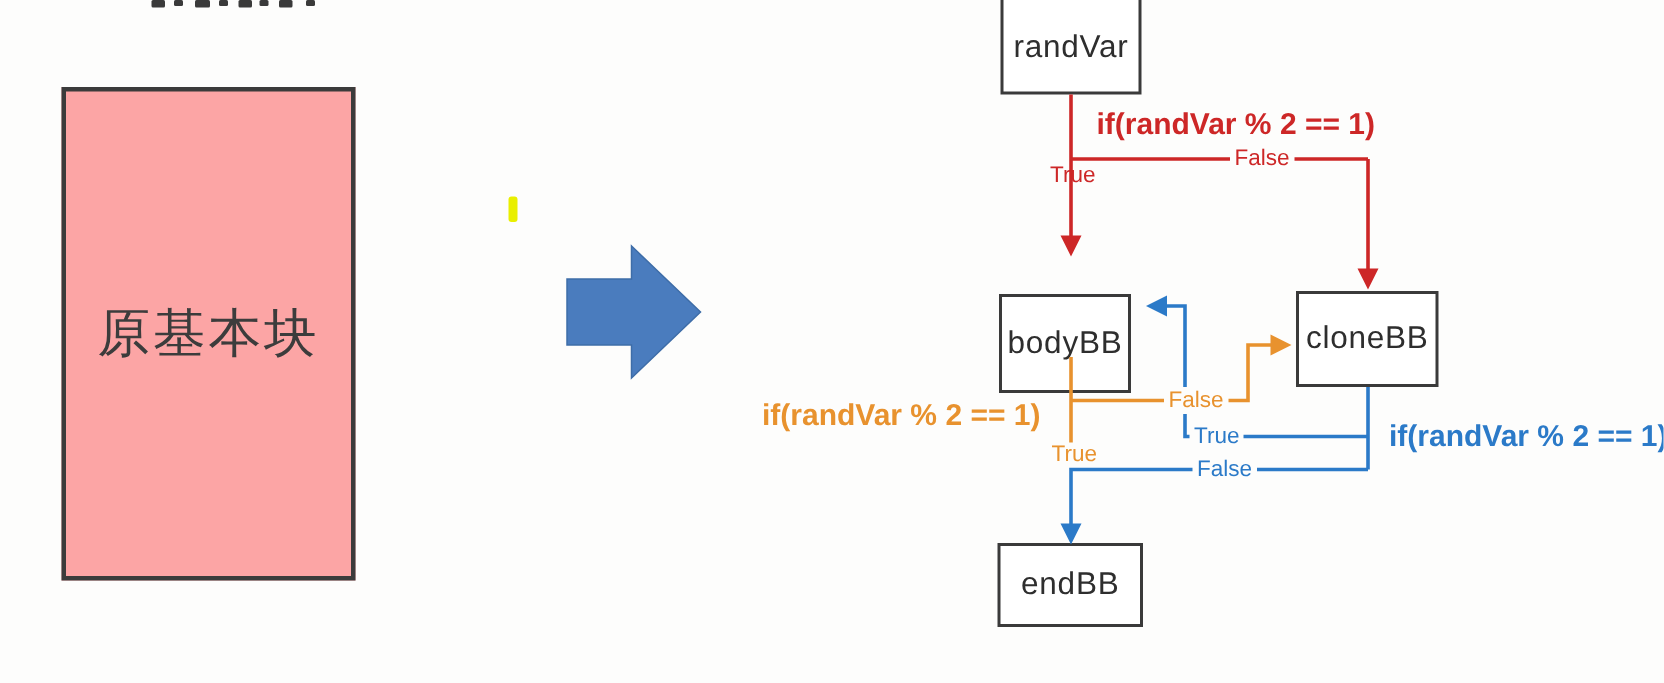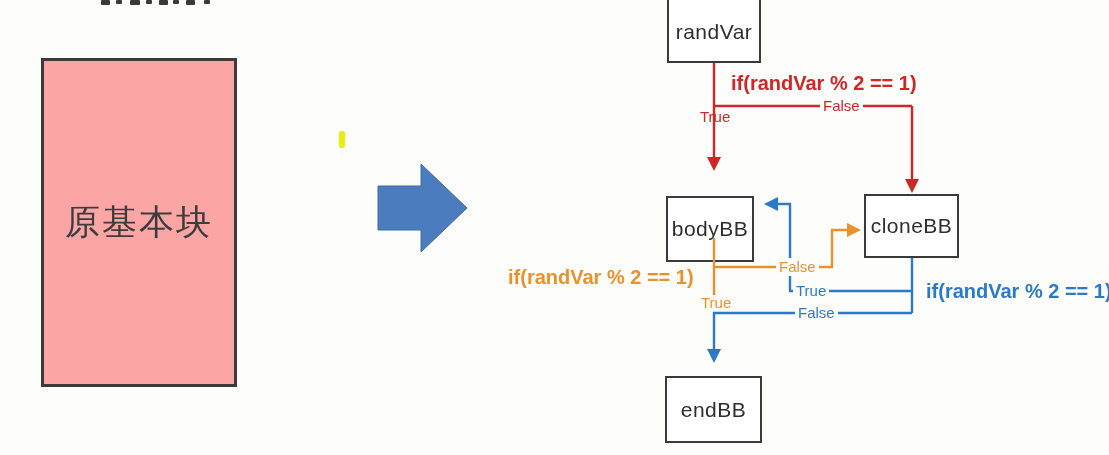--- a/index.html
+++ b/index.html
@@ -25,21 +25,21 @@
 
   
   .box {
     position:absolute; background:#ffffff; border:2px solid var(--box_border);
     box-sizing:border-box; display:flex; align-items:center; justify-content:center;
     font-size:21px; color:#2e2e2e; letter-spacing:.5px;
   }
   .box-entry { left:667px; top:-14px; width:94px; height:77px; padding-top:14px; }
   .box-body  { left:666px; top:172px; width:88px; height:66px;margin-top:24px; }
   .box-clone { left:864px; top:194px; width:95px; height:64px; }
-  .box-end   { left:665px; top:376px; width:97px; height:67px; }
+  .box-end   { left:665px; top:362px; width:97px; height:56px; }
 
   svg.wires { position:absolute; left:0; top:0; pointer-events:none; }
   .wire { fill:none; stroke-width:2.4px; }
   .wire.red    { stroke:var(--red); }
   .wire.orange { stroke:var(--orange); }
   .wire.blue   { stroke:var(--blue); }
   .head.red    { fill:var(--red); }
   .head.orange { fill:var(--orange); }
   .head.blue   { fill:var(--blue); }
   .arrow-big   { fill:var(--arrow); stroke:#3e6da8; stroke-width:1px; }

